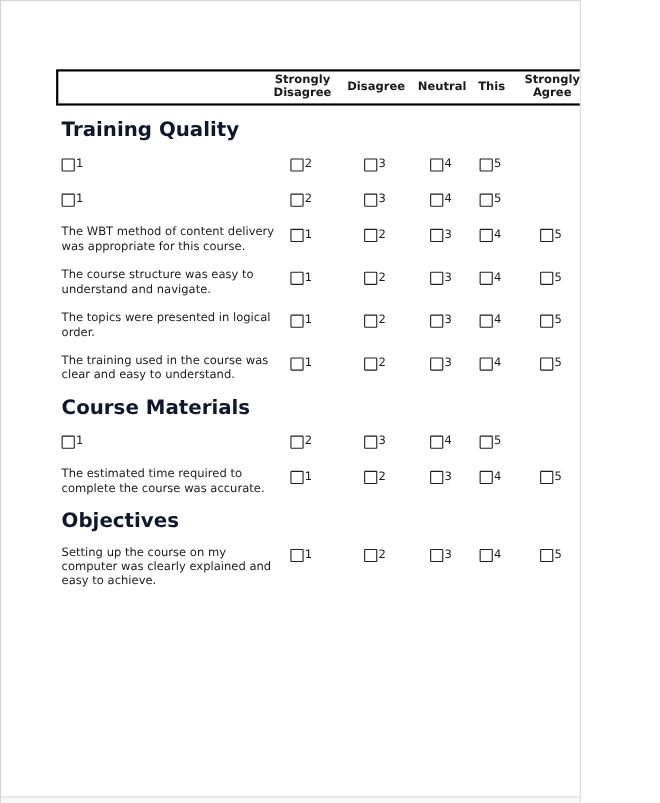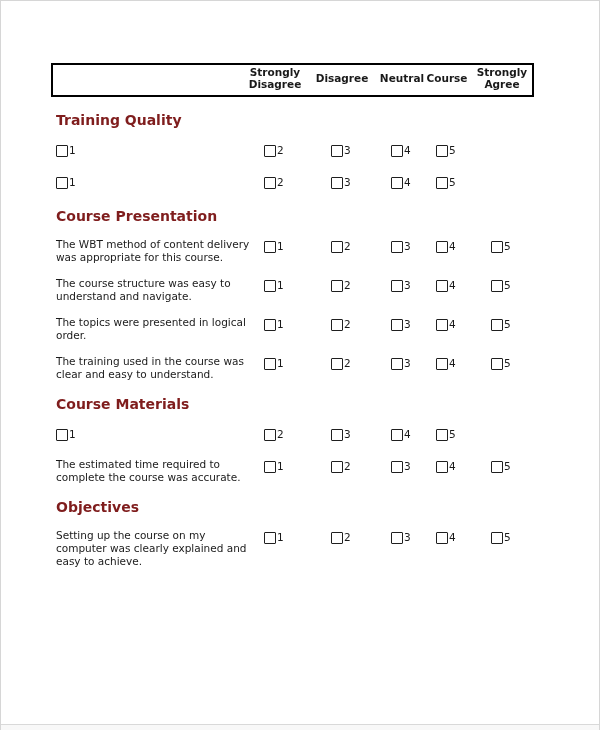--- a/index.html
+++ b/index.html
@@ -1,35 +1,35 @@
 <!DOCTYPE html>
 <html><head>
 <meta charset="utf-8">
 <style>
   html,body{margin:0;padding:0;background:#ffffff;}
   .page{
-    width:600px;height:730px;position:relative;box-sizing:border-box;
+    width:528px;height:730px;position:relative;box-sizing:border-box;
     background:#ffffff;border:1px solid #d6d6d6;border-bottom:none;
     font-family:"DejaVu Sans","Liberation Sans",sans-serif;color:#1a1a1a;
     overflow:hidden;
   }
   .header-box{
     margin:62px 0 0 50px;width:483px;box-sizing:border-box;
     border:2px solid #000000;background:#ffffff;
     display:grid;grid-template-columns:211px 67px 60px 45px 55px 41px;
     padding:2px 0 3px 0;
   }
   .hdr-cell{overflow:visible;white-space:normal;}
   .hdr{
     display:inline-block;width:58px;margin-left:-18px;text-align:center;
     font-weight:bold;font-size:10.5px;line-height:11.5px;
   }
   #form-body{margin-left:55px;}
   .section-heading{
-    font-size:14px;font-weight:bold;line-height:16px;color:#7f1d1d;
+    font-size:18px;font-weight:bold;line-height:16px;color:#0f172a;
     margin:15px 0 14px 0;
   }
   .row{
     display:grid;grid-template-columns:208px 67px 60px 45px 55px 41px;
     margin-bottom:13px;
   }
   .statement{font-size:10.5px;line-height:13px;padding-right:11px;}
   .rating-cell{padding-top:0px;}
   .cb{display:inline-flex;align-items:center;height:13px;cursor:default;}
   .box{
@@ -52,21 +52,21 @@
     <div class="hdr-cell">
       <span class="hdr">Strongly Disagree</span>
     </div>
     <div class="hdr-cell">
       <span class="hdr">Disagree</span>
     </div>
     <div class="hdr-cell">
       <span class="hdr">Neutral</span>
     </div>
     <div class="hdr-cell">
-      <span class="hdr">Course</span>
+      <span class="hdr">This</span>
     </div>
     <div class="hdr-cell">
       <span class="hdr">Strongly Agree</span>
     </div>
   </div>
 
   <div id="form-body">
       <div class="section-heading">Training Quality</div>
       <div class="row">
         <div class="rating-cell"><span class="cb">
@@ -105,21 +105,20 @@
           </span></div>
         <div class="rating-cell"><span class="cb">
             <span class="box"></span>
             <span class="num">4</span>
           </span></div>
         <div class="rating-cell"><span class="cb">
             <span class="box"></span>
             <span class="num">5</span>
           </span></div>
       </div>
-      <div class="section-heading">Course Presentation</div>
       <div class="row">
         <div class="statement">The WBT method of content delivery was appropriate for this course.</div>
         <div class="rating-cell"><span class="cb">
             <span class="box"></span>
             <span class="num">1</span>
           </span></div>
         <div class="rating-cell"><span class="cb">
             <span class="box"></span>
             <span class="num">2</span>
           </span></div>

